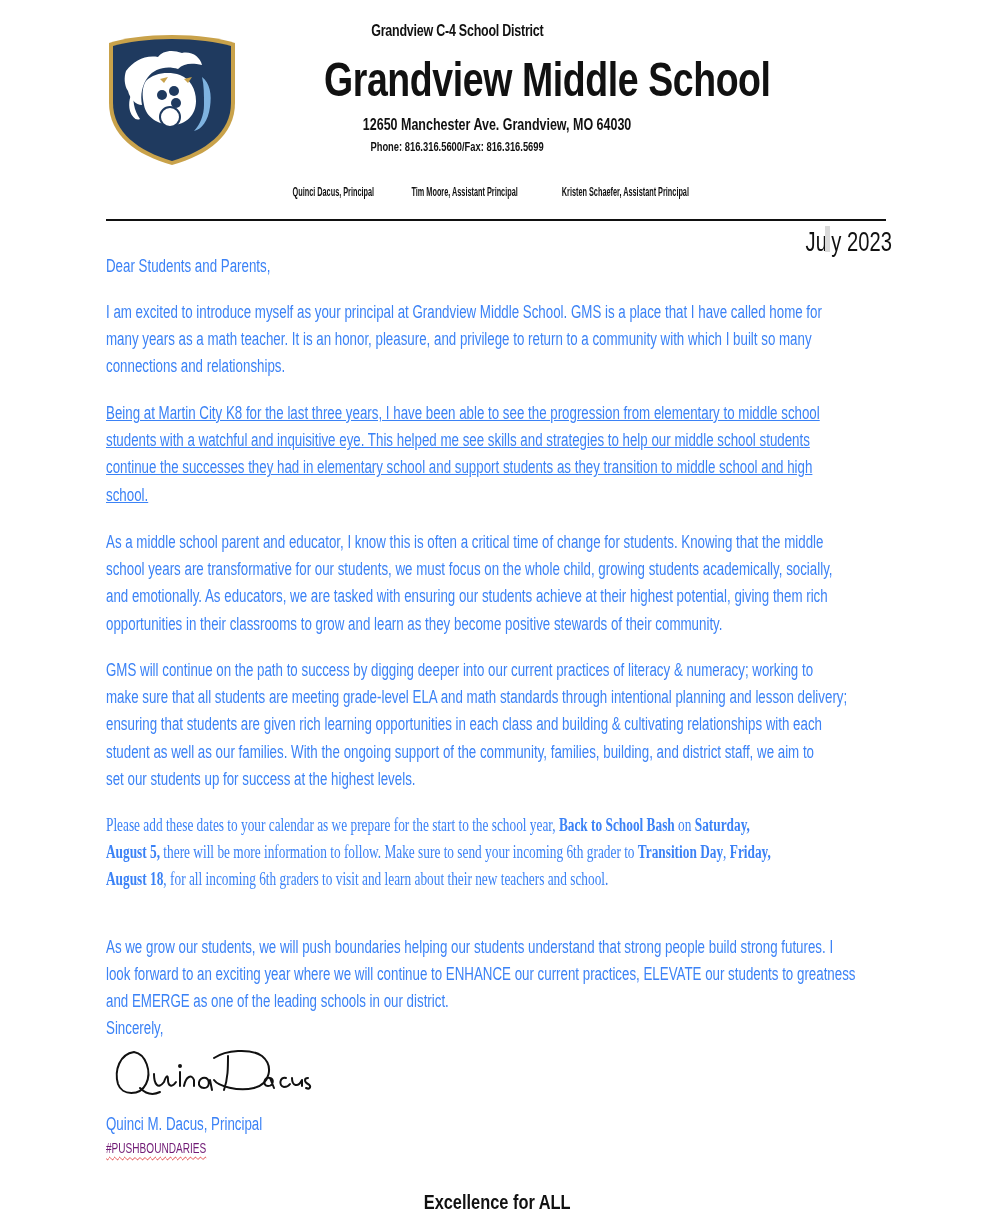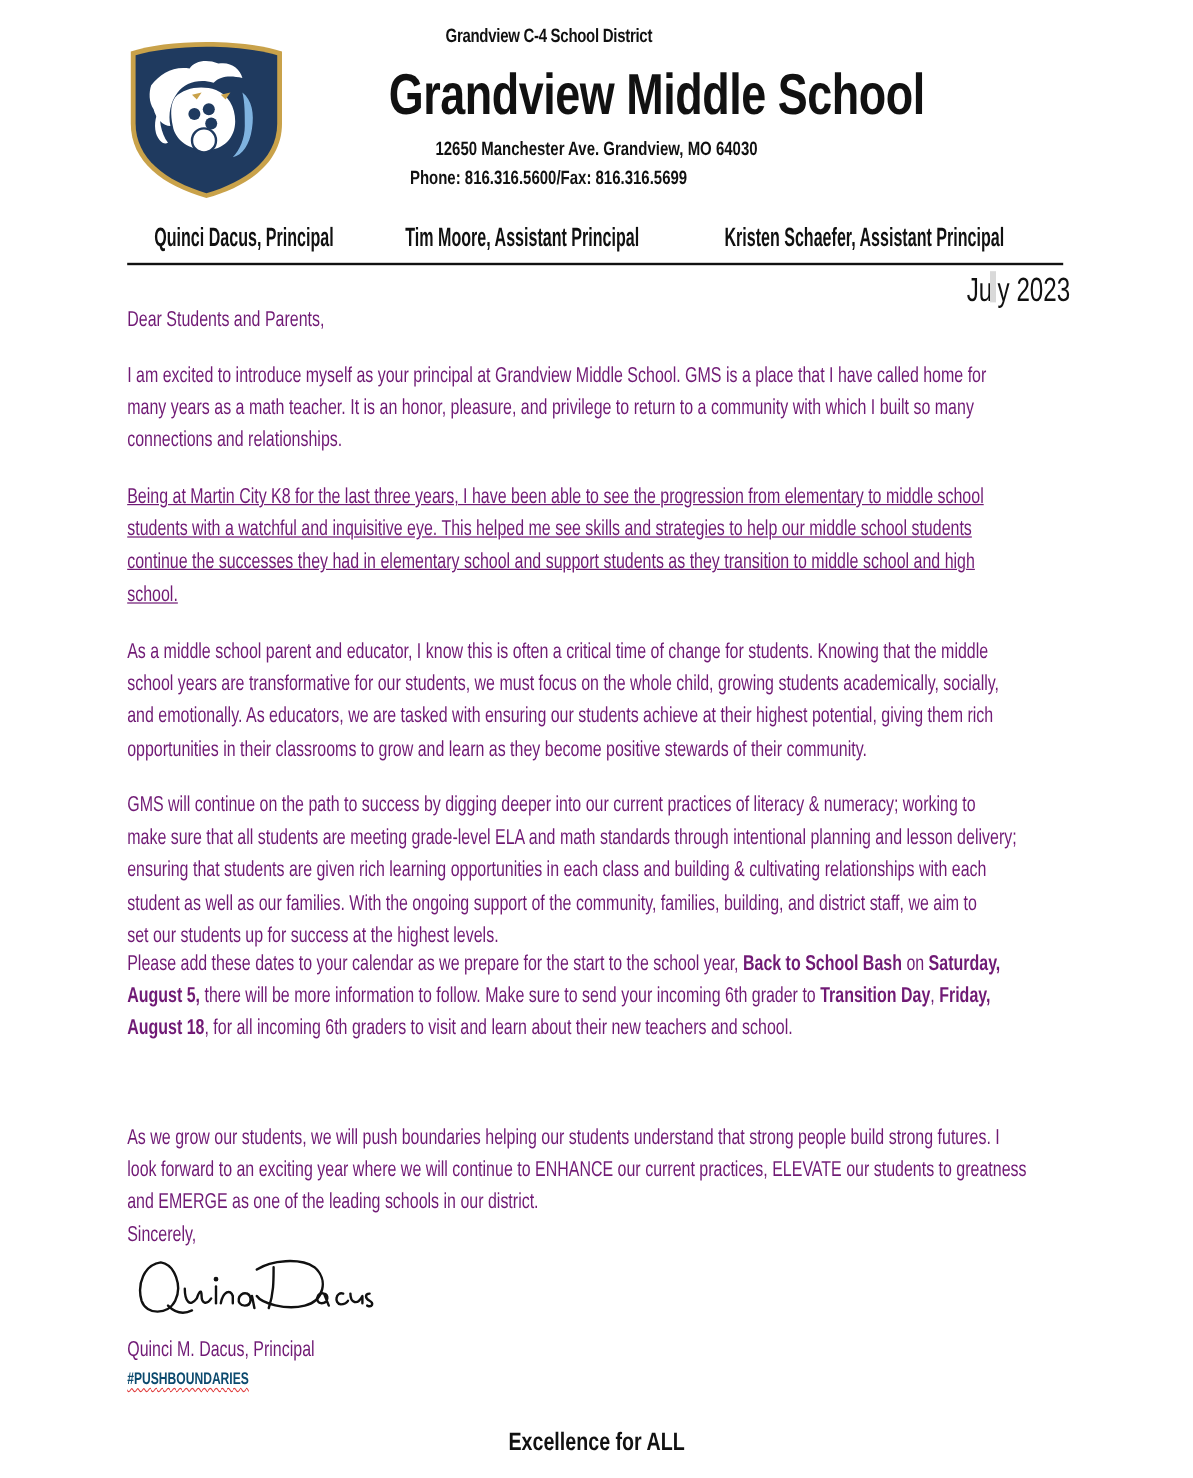--- a/index.html
+++ b/index.html
@@ -8,46 +8,46 @@
       font-family: "Liberation Sans", sans-serif; color: #111;
     }
 
     #logo { position: absolute; left: 106px; top: 33px; width: 132px; height: 134px; }
 
     .hdr-line { position: absolute; left: 0; width: 915px; text-align: center; font-weight: bold; color: #111; white-space: nowrap; }
     #district { top: 22px; font-size: 16px; letter-spacing: -0.3px; }
     #district span, #school span, #addr span, #phone span, #staff span, #footer span { display: inline-block; transform: scaleX(0.78); }
     #school { top: 52px; font-size: 48px; left: 90px; letter-spacing: -0.5px; }
     #addr { top: 116px; font-size: 16px; padding-left: 40px; }
-    #phone { top: 140px; font-size: 16px; }
-    #staff { top: 185px; font-size: 22px; }
+    #phone { top: 140px; font-size: 12px; }
+    #staff { top: 185px; font-size: 12px; padding-left: 36px; }
     #staff .gap { display: inline-block; width: 14px; }
 
     #rule { position: absolute; left: 106px; top: 219px; width: 780px; height: 2px; background: #111; }
 
     #date { position: absolute; left: 772px; top: 226px; font-size: 28px; white-space: nowrap; }
     #date .t { display: inline-block; transform: scaleX(0.72); transform-origin: right center; }
     #date-cursor { position: absolute; left: 825px; top: 226px; width: 5px; height: 26px; background: #d9d9d9; }
 
-    .para { position: absolute; left: 106px; width: 780px; font-size: 18px; line-height: 27.2px; color: #701a75; }
+    .para { position: absolute; left: 106px; width: 780px; font-size: 18px; line-height: 27.2px; color: #3b82f6; }
     .para .line { display: block; white-space: nowrap; transform: scaleX(0.74); transform-origin: left center; height: 27.2px; }
     .para b { font-weight: bold; }
 
     #salutation { top: 253px; }
     #p1 { top: 299px; }
     #p2 { top: 400px; text-decoration: underline; }
     #p3 { top: 529px; }
     #p4 { top: 657px; }
-    #p5 { top: 789px; }
+    #p5 { top: 812px; font-family: Liberation Serif, serif; }
     #p6 { top: 914px; margin-top: 20px; }
     #closing { top: 1015px; }
 
     #signature { position: absolute; left: 110px; top: 1040px; width: 210px; height: 62px; }
     #signer { top: 1111px; }
-    #hashtag { position: absolute; left: 106px; top: 1140px; font-size: 14px; font-weight: bold; color: #0c4a6e; white-space: nowrap; }
+    #hashtag { position: absolute; left: 106px; top: 1140px; font-size: 14px; font-weight: normal; color: #701a75; white-space: nowrap; }
     #hashtag .t { display: inline-block; transform: scaleX(0.72); transform-origin: left center;
       text-decoration: underline wavy #e03a3a; text-decoration-thickness: 1px; text-underline-offset: 3px; }
 
     #footer { top: 1190px; font-size: 21px; margin-left: 40px; }
   </style>
 </head>
 <body>
 
 <svg id="logo" viewBox="0 0 132 134">
   <path d="M66 2 C40 2 18 5 3 10 L3 70 C3 102 30 122 66 132 C102 122 129 102 129 70 L129 10 C114 5 92 2 66 2 Z" fill="#c9a24a"></path>

